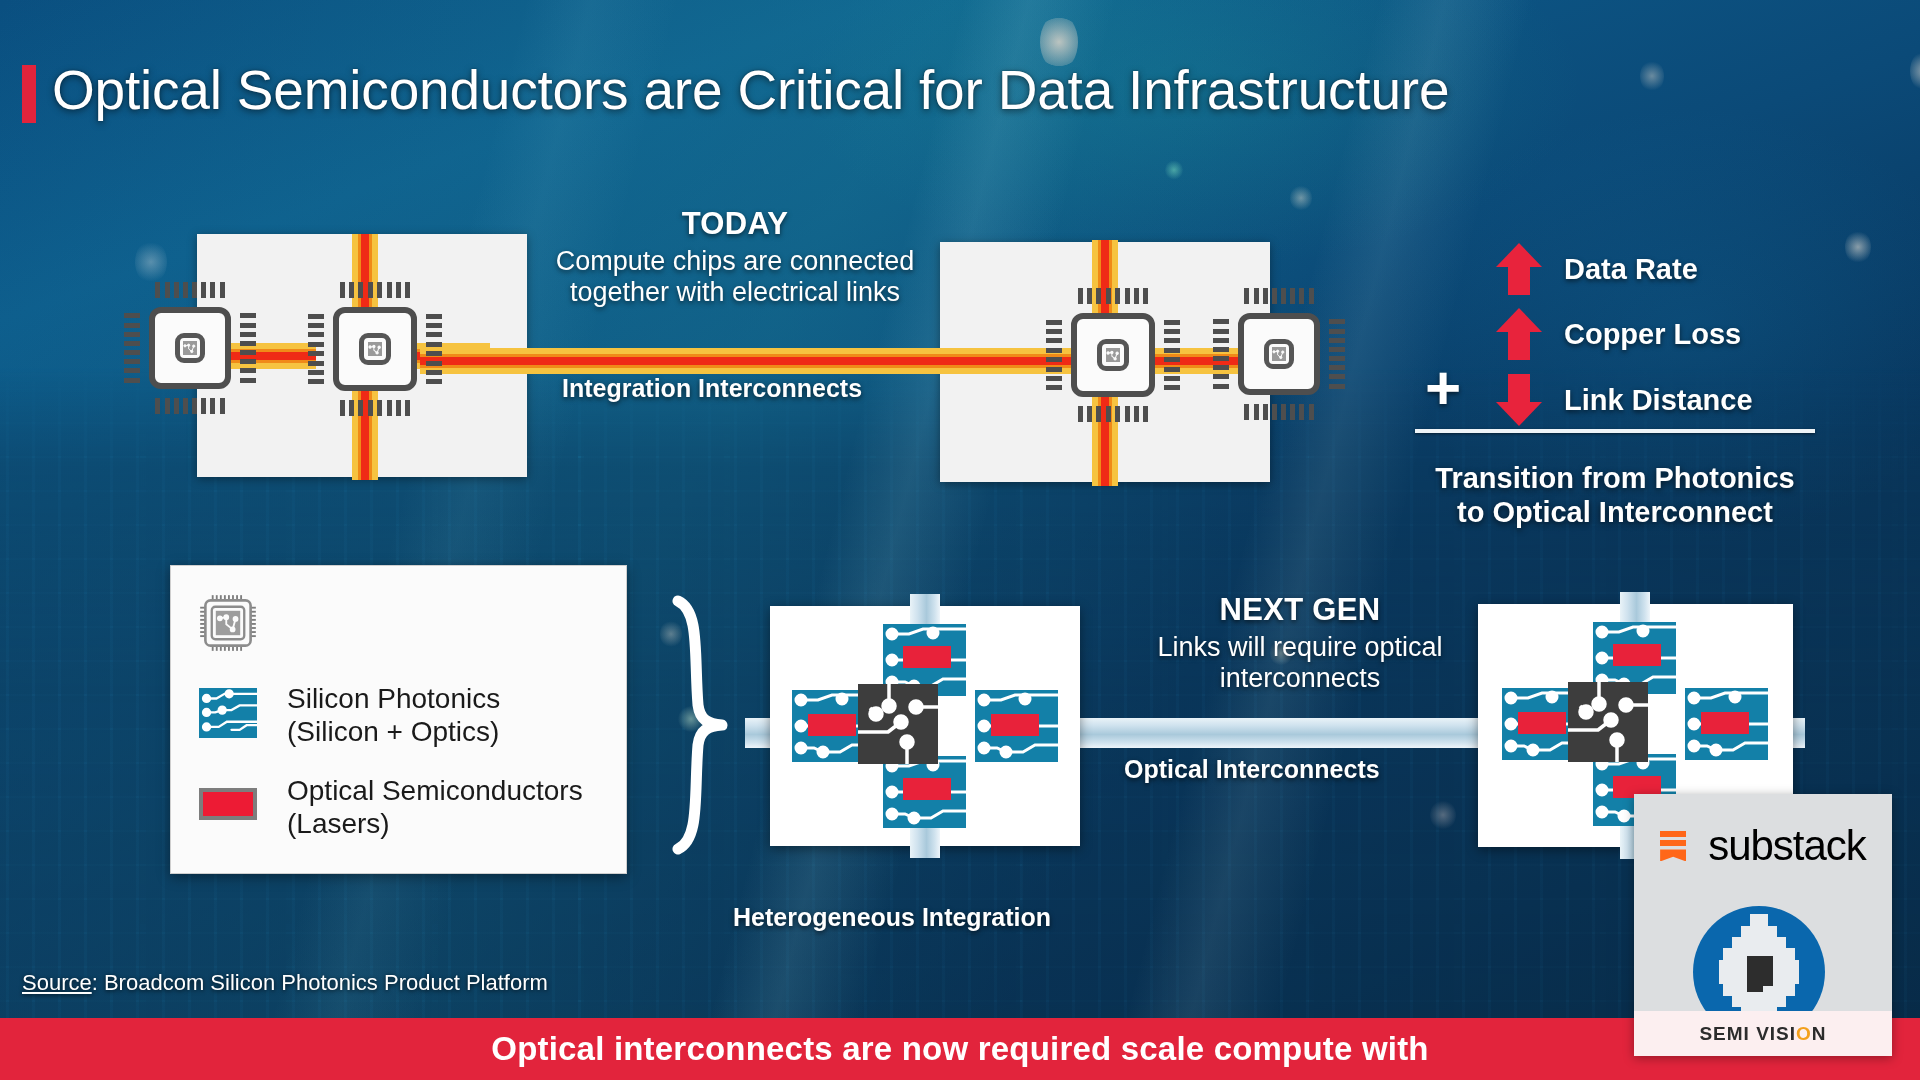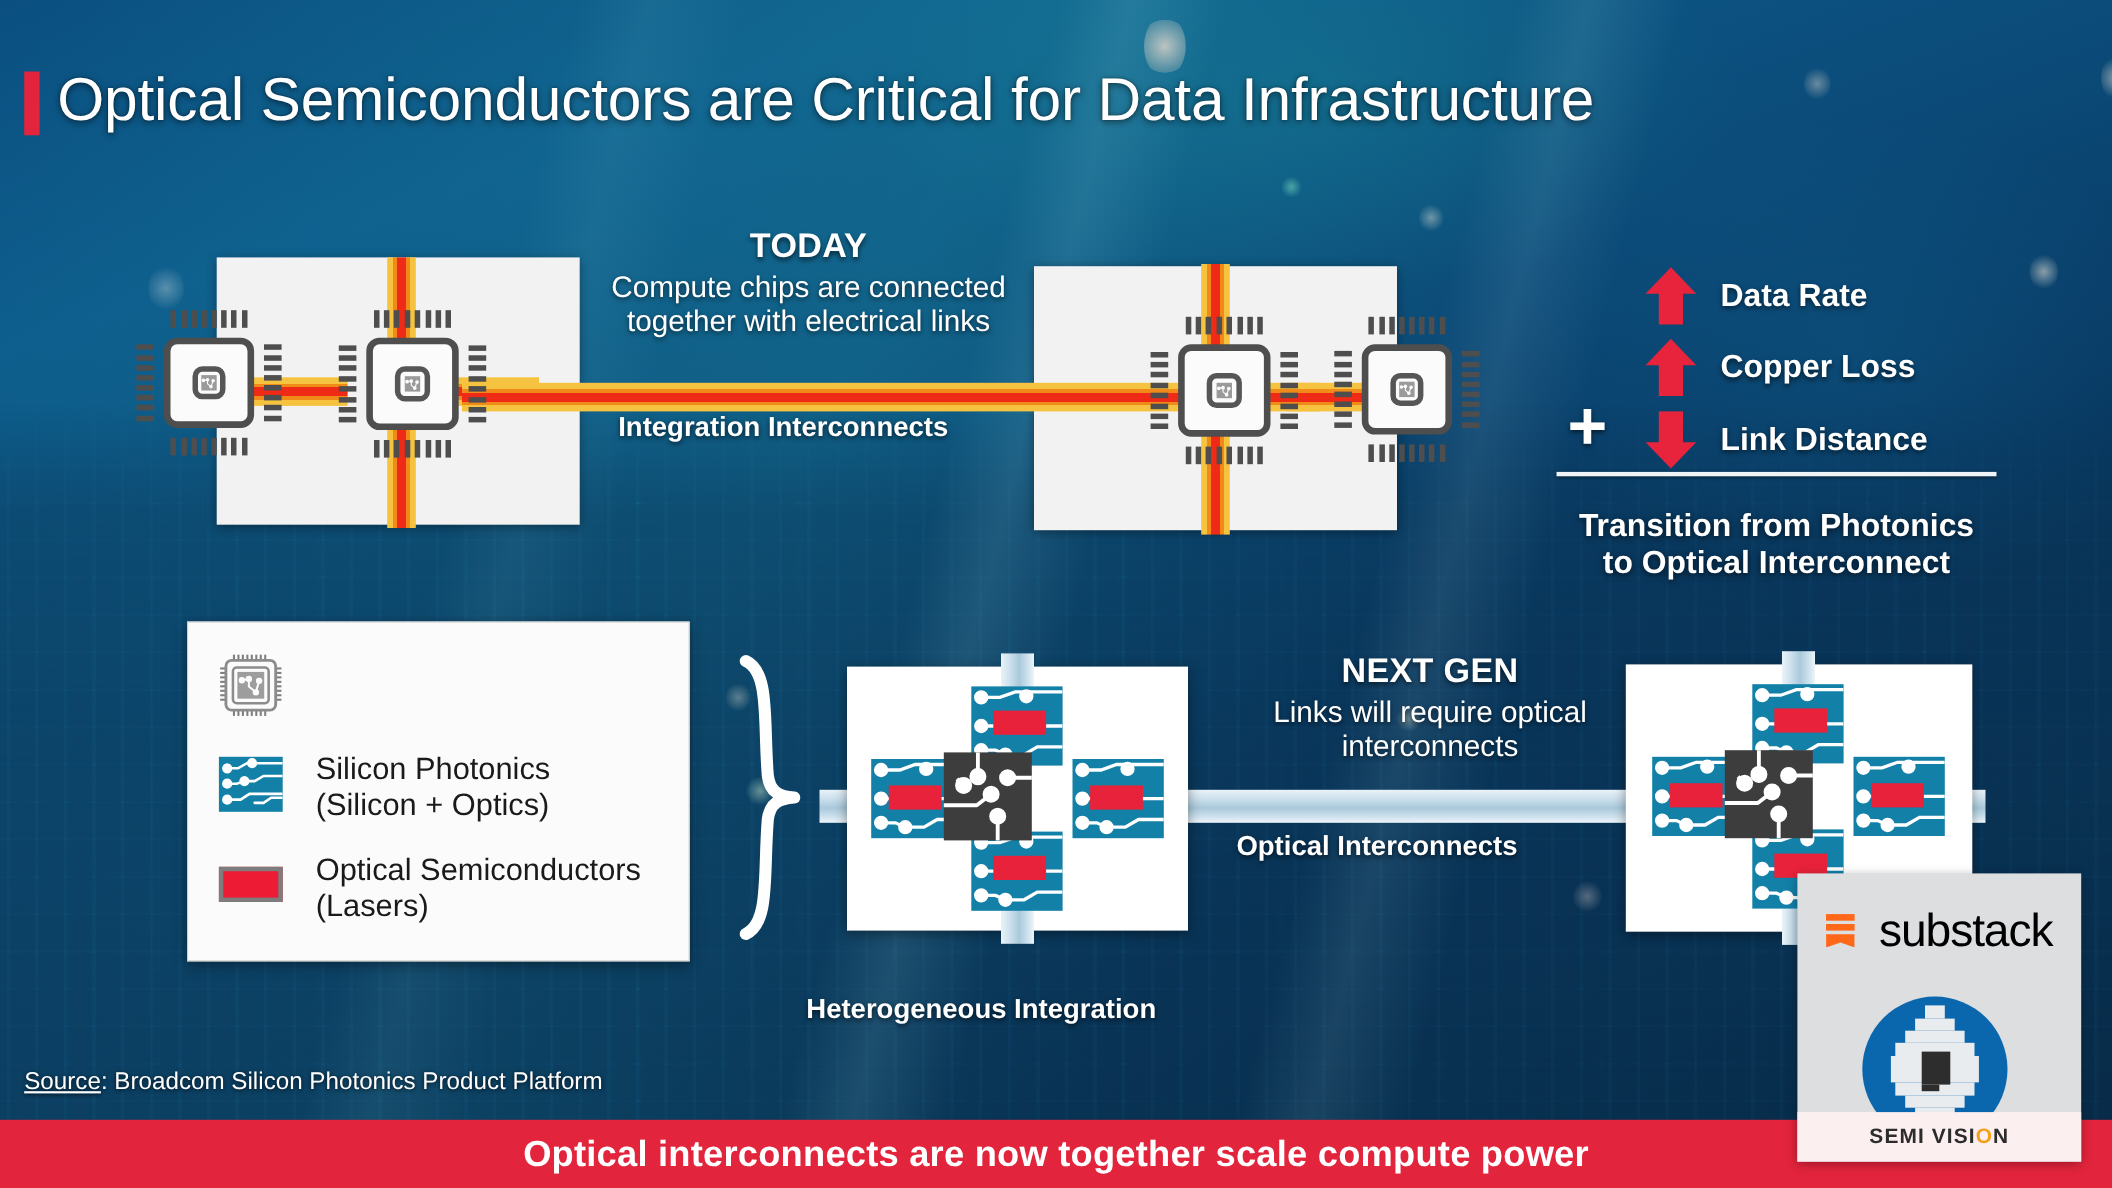--- a/index.html
+++ b/index.html
@@ -719,21 +719,21 @@
   </div>
   <div class="caption" style="left:1124px;top:755px;">Optical Interconnects</div>
 
   <div class="source">
     <span style="position:absolute;left:22px;top:970px;white-space:nowrap;">
       <u>Source</u><span>: Broadcom Silicon Photonics Product Platform</span>
     </span>
   </div>
 
   <div class="banner">
-    <span>Optical interconnects are now together scale compute power</span>
+    <span>Optical interconnects are now required scale compute with</span>
   </div>
 
   <div class="wm" style="left:1634px;top:794px;width:258px;height:262px;">
     <div class="wm-sub">
       <div class="sstack">
         <i style="top:0;height:6px;"></i>
         <i style="top:9px;height:6px;"></i>
         <i style="top:18px;height:12px;clip-path:polygon(0 0,100% 0,100% 100%,50% 62%,0 100%);"></i>
       </div>
       <div class="wm-subtext">substack</div>

